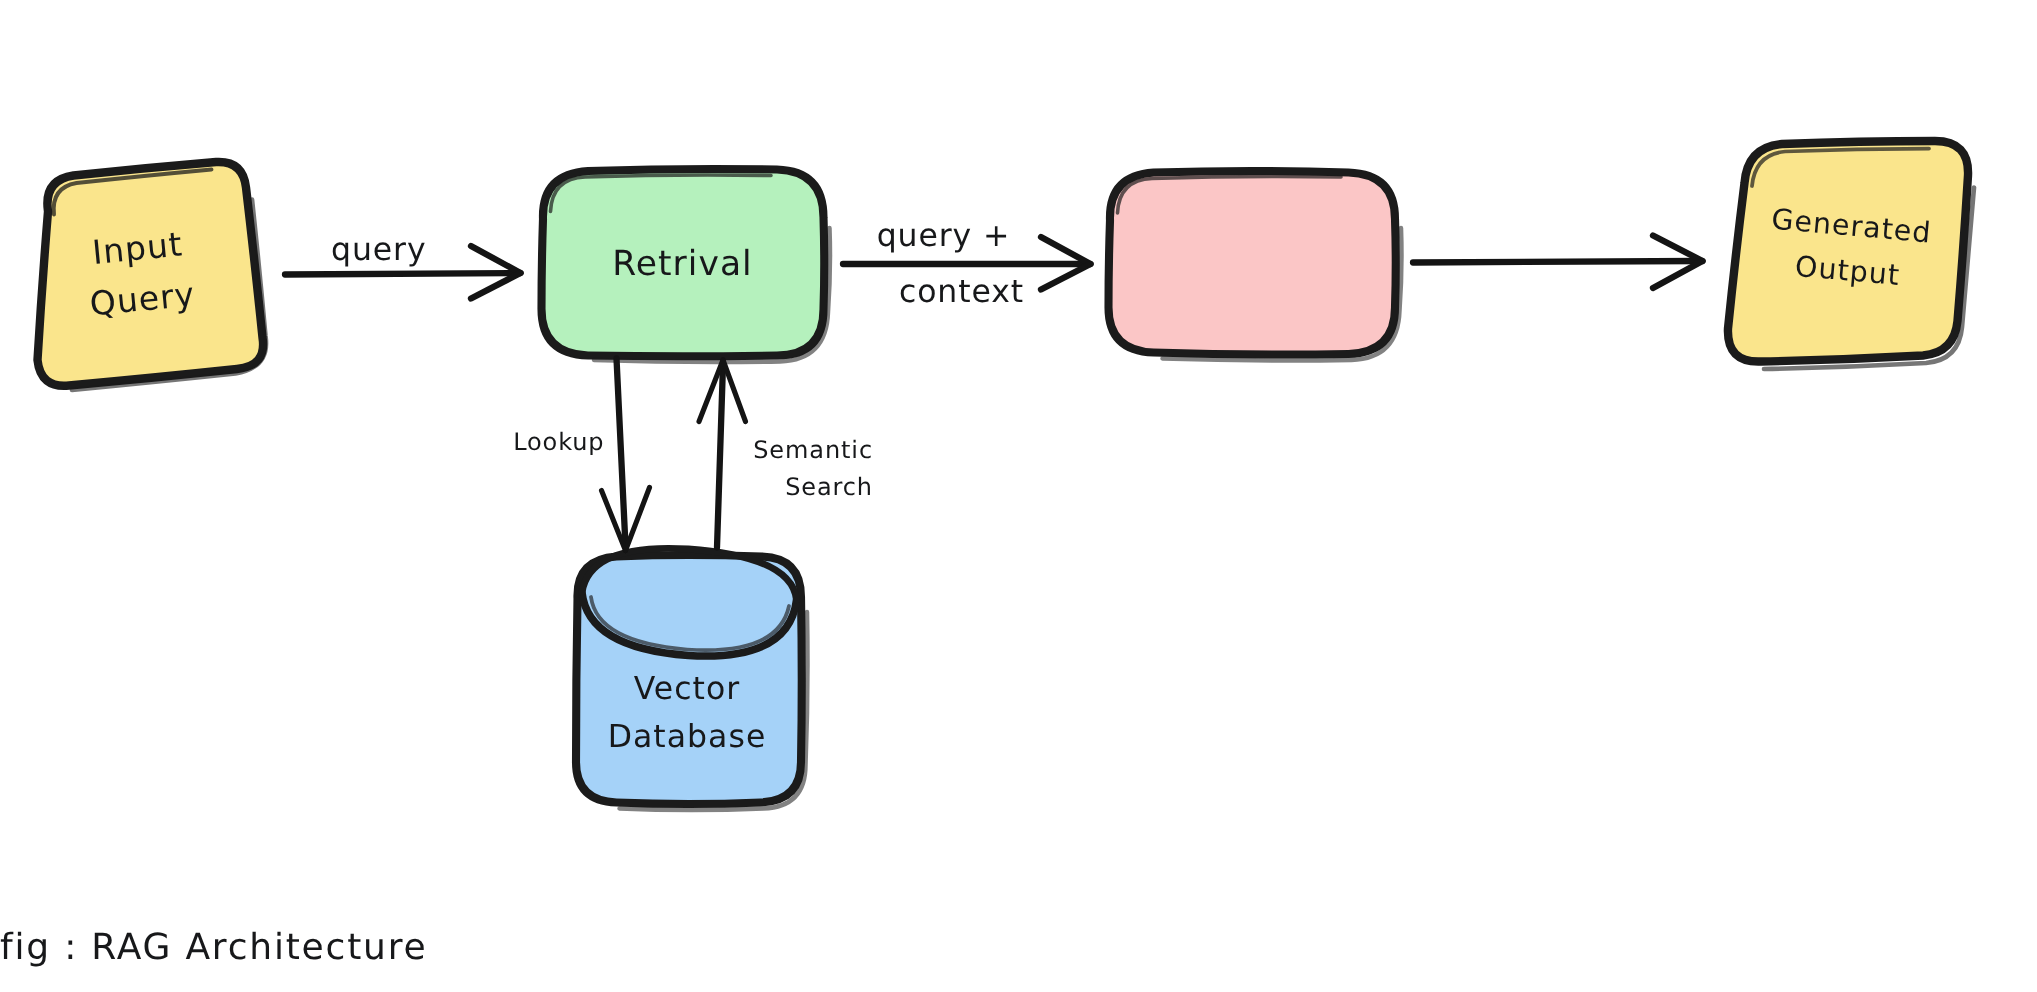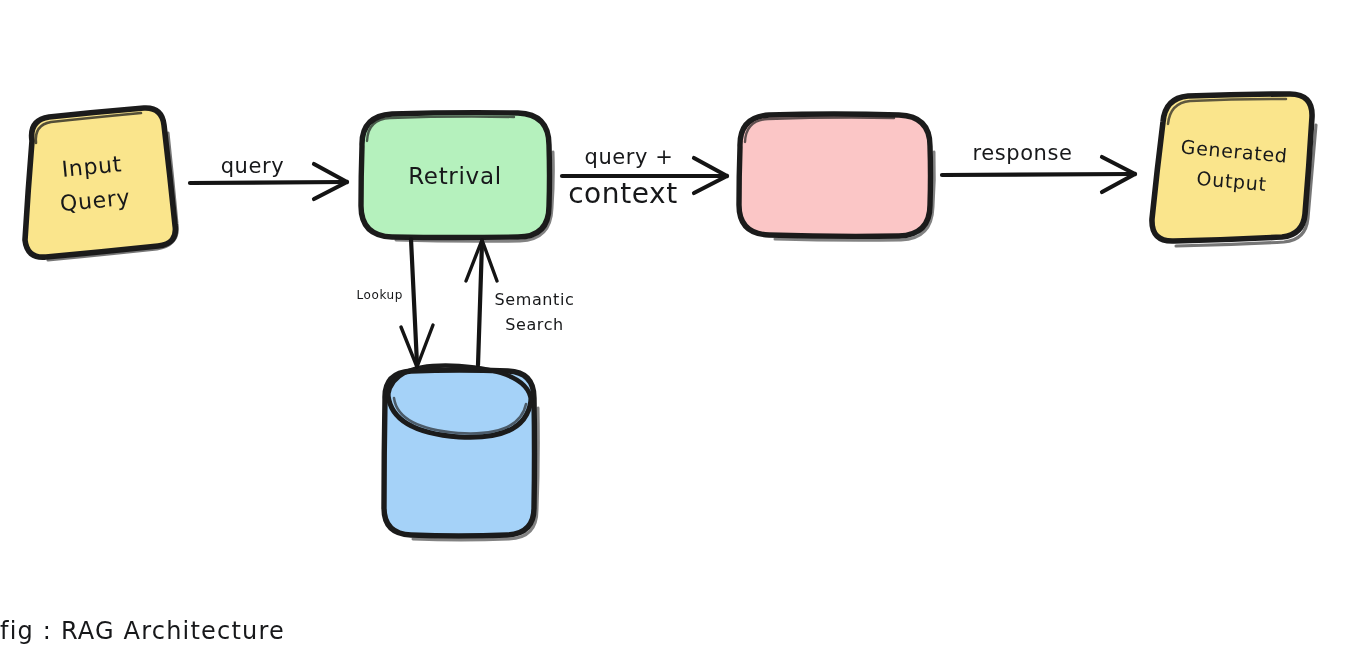--- a/index.html
+++ b/index.html
@@ -68,24 +68,24 @@
     position: absolute;
     color: #17181a;
     font-family: "DejaVu Sans", sans-serif;
     letter-spacing: 0.6px;
     text-align: center;
     pointer-events: none;
     white-space: pre-line;
   }
   #label-query      { left: 205px; top: 152px; width: 95px;  font-size: 21px; line-height: 28px; }
   #label-qctx-top   { left: 574px; top: 143px; width: 110px; font-size: 21px; line-height: 28px; }
-  #label-qctx-bot   { left: 568px; top: 180px; width: 110px; font-size: 28px; line-height: 28px; }
+  #label-qctx-bot   { left: 586px; top: 180px; width: 110px; font-size: 21px; line-height: 28px; }
   #label-response   { left: 955px; top: 139px; width: 135px; font-size: 21px; line-height: 28px; }
-  #label-lookup     { left: 323px; top: 283px; width: 80px;  font-size: 12px; line-height: 24px; text-align: right; }
-  #label-semantic   { left: 487px; top: 287px; width: 95px;  font-size: 16px; line-height: 25px; text-align: center; }
+  #label-lookup     { left: 323px; top: 283px; width: 80px;  font-size: 16px; line-height: 24px; text-align: right; }
+  #label-semantic   { left: 487px; top: 287px; width: 95px;  font-size: 16px; line-height: 25px; text-align: right; }
 
   #figure-caption {
     position: absolute;
     left: 0; top: 617px; width: 1358px;
     font-size: 24px;
     letter-spacing: 1.2px;
     color: #17181a;
     font-family: "DejaVu Sans", sans-serif;
     pointer-events: none;
   }
@@ -191,28 +191,29 @@
 
   <div class="node-label" id="label-input-query">Input
 Query</div>
 
   <div class="node-label" id="label-retrival">Retrival</div>
 
 
   <div class="node-label" id="label-generated-output">Generated
 Output</div>
 
+  <div class="node-label" id="label-vector-db">Vector
+Database</div>
 
   <div class="edge-label" id="label-query">query</div>
 
   <div class="edge-label" id="label-qctx-top">query +</div>
 
   <div class="edge-label" id="label-qctx-bot">context</div>
 
-  <div class="edge-label" id="label-response">response</div>
 
   <div class="edge-label" id="label-lookup">Lookup</div>
 
   <div class="edge-label" id="label-semantic">Semantic
 Search</div>
 
   <div id="figure-caption">fig : RAG Architecture</div>
 
 </div>
 

